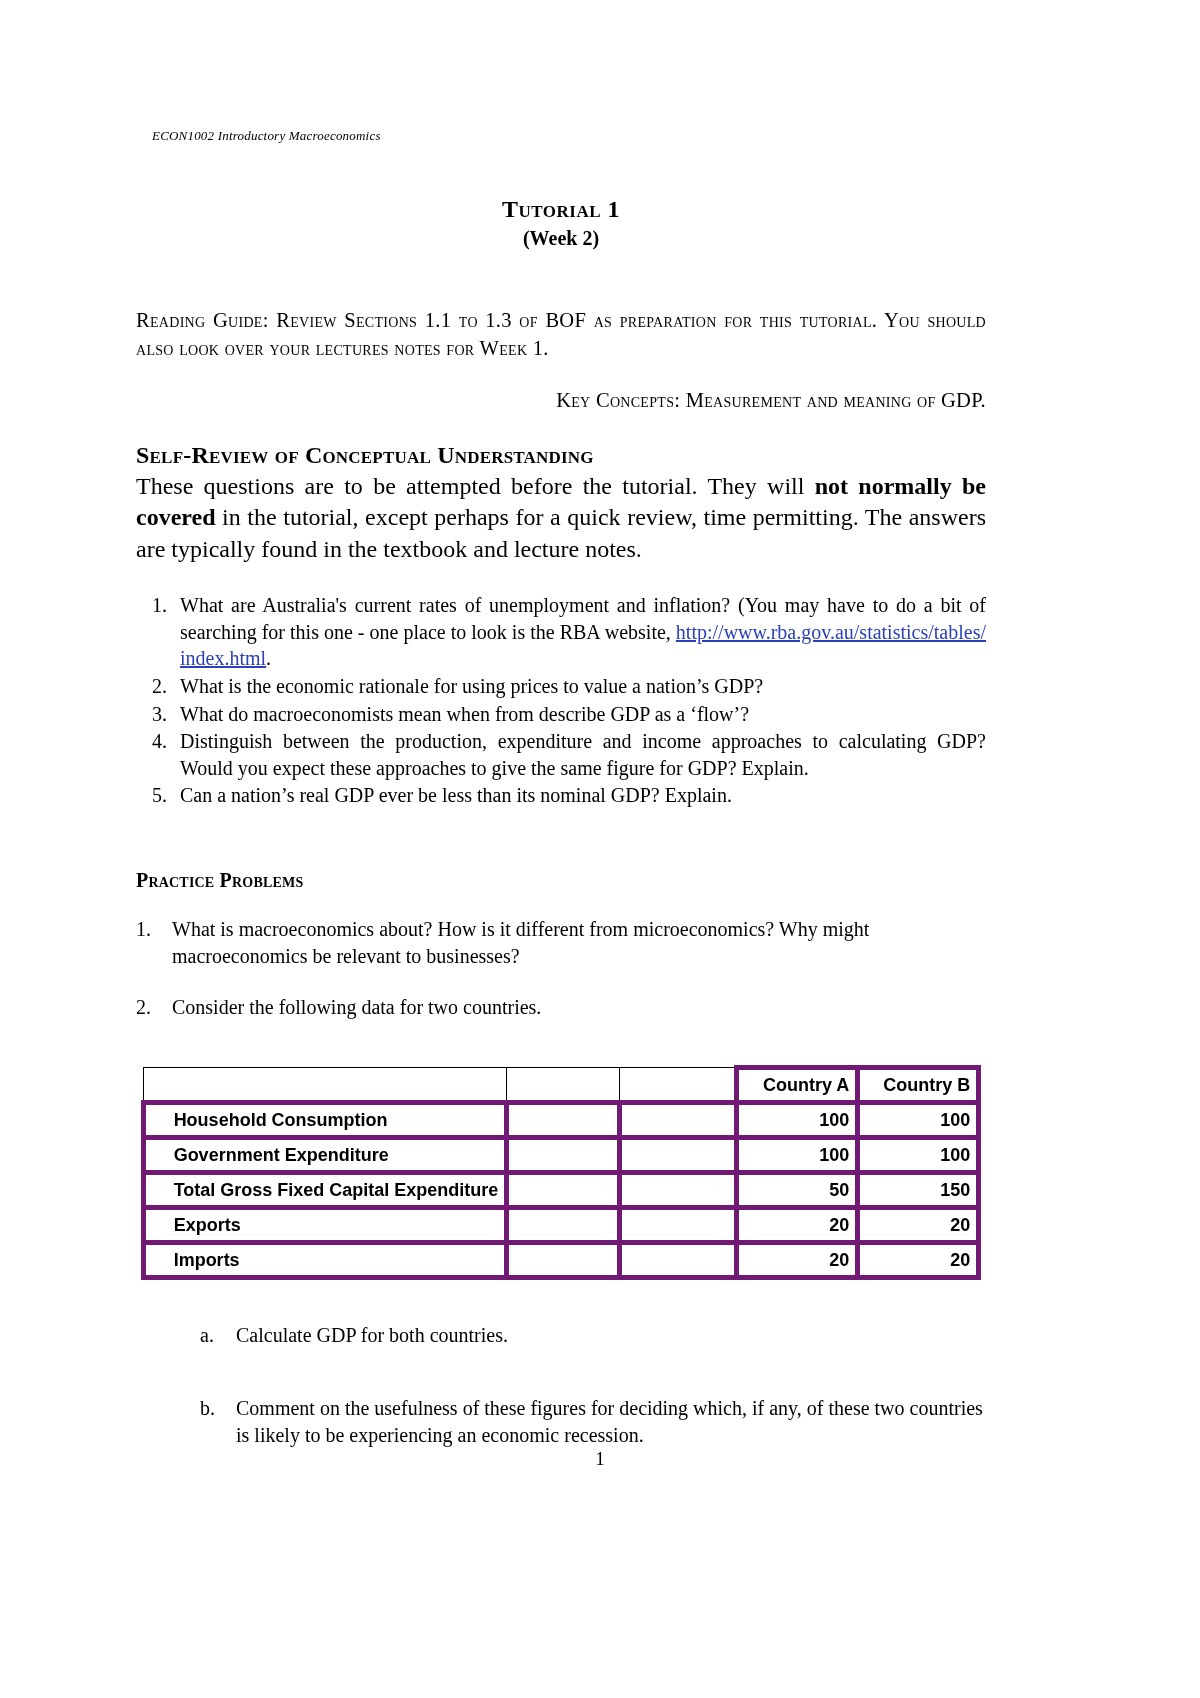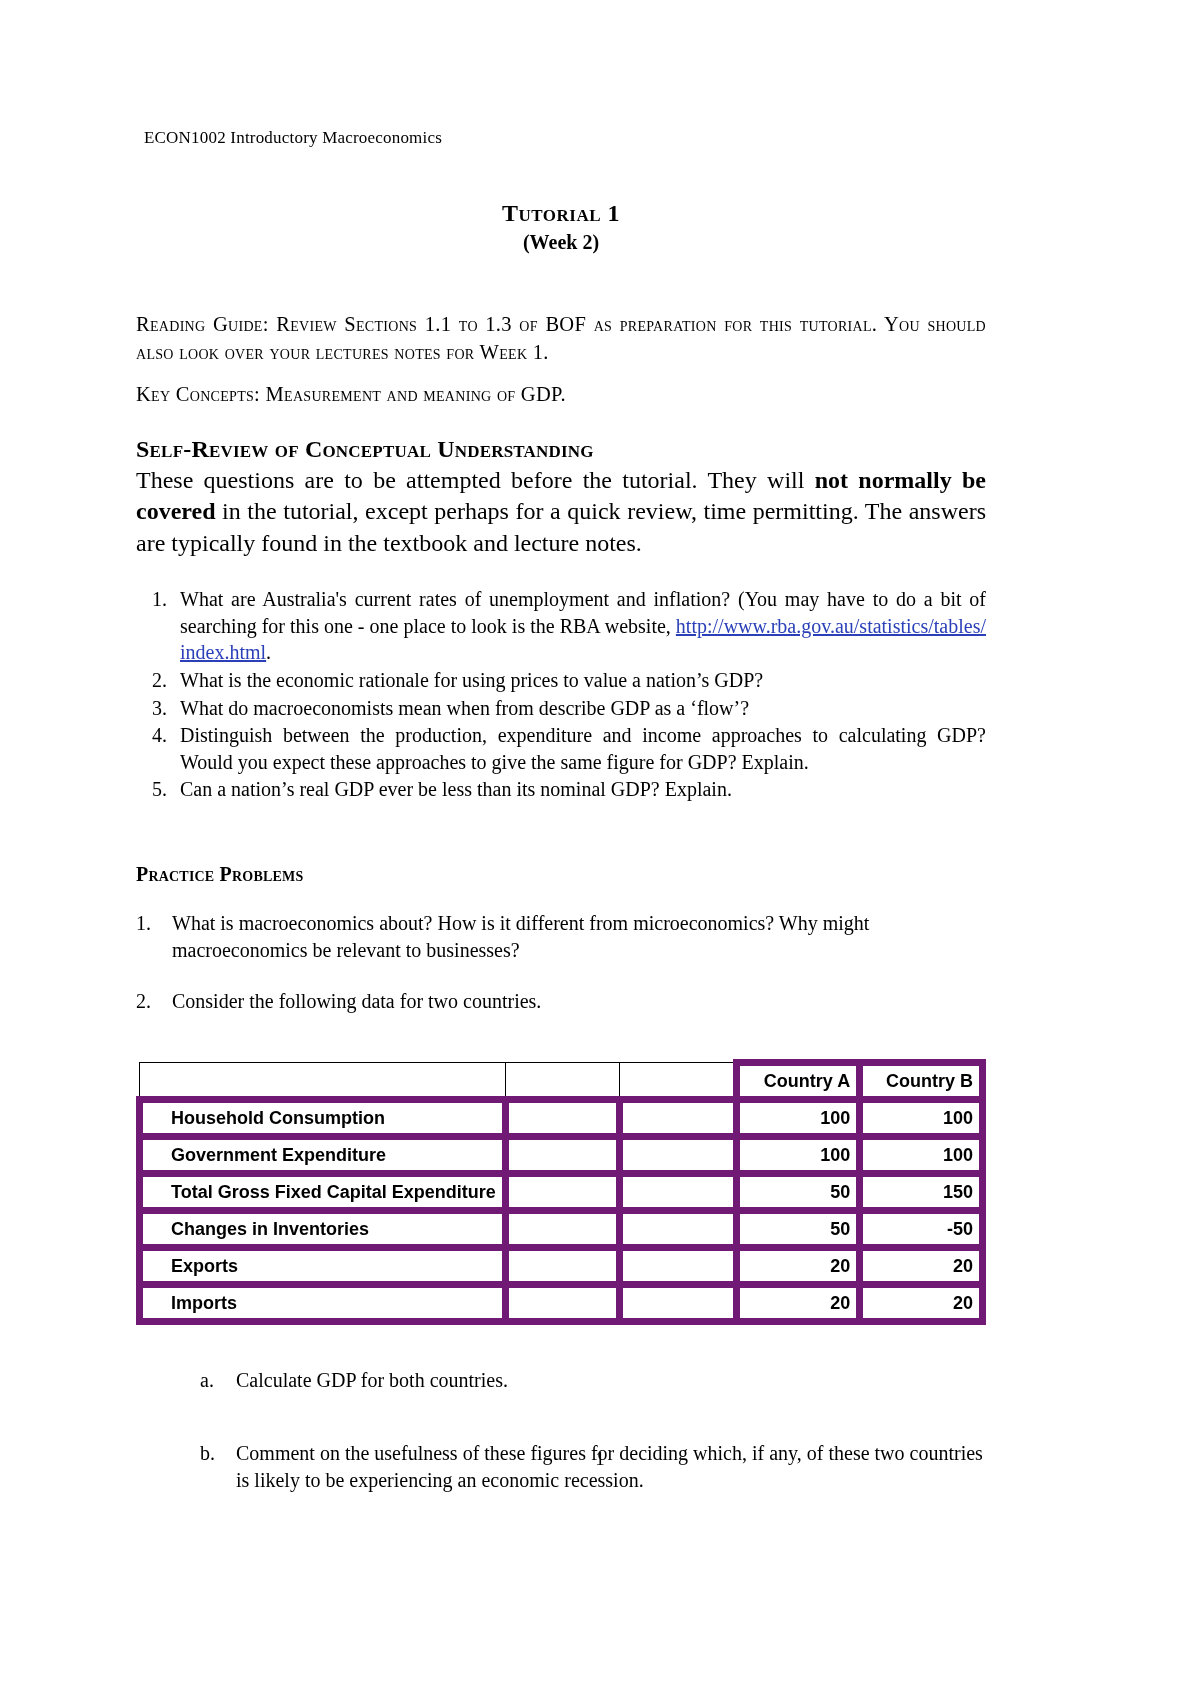--- a/index.html
+++ b/index.html
@@ -21,23 +21,24 @@
     height: 1698px;
     background: #fff;
   }
   .content {
     position: absolute;
     left: 136px;
     top: 128px;
     width: 850px;
   }
   .header-line {
-    font-size: 17px;
+    font-style: italic;
+    font-size: 13px;
     letter-spacing: 0.2px;
-    margin: 0 0 0 8px;
+    margin: 0 0 0 16px;
   }
   .title-block {
     text-align: center;
     margin-top: 52px;
   }
   .doc-title {
     font-weight: bold;
     font-size: 24px;
     letter-spacing: 0.5px;
   }
@@ -56,22 +57,23 @@
     text-align: justify;
     margin-top: 56px;
     letter-spacing: 0.3px;
   }
   .reading-guide b, .key-concepts b {
     font-weight: normal;
   }
   .key-concepts {
     font-variant: small-caps;
     font-size: 20.5px;
-    margin-top: 16px;
+    margin-top: 26px;
     letter-spacing: 0.3px;
+    text-align: right;
   }
   .section-head {
     font-variant: small-caps;
     font-weight: bold;
     font-size: 24px;
     margin-top: 30px;
     letter-spacing: 0.2px;
   }
   .intro-para {
     font-size: 24px;
@@ -122,21 +124,21 @@
     justify-content: center;
   }
   table.data {
     border-collapse: collapse;
     font-family: "Liberation Sans", sans-serif;
     font-size: 18px;
     font-weight: bold;
     table-layout: fixed;
   }
   table.data td, table.data th {
-    border: 7px solid #701a75;
+    border: 5px solid #701a75;
     padding: 2px 6px;
     height: 26px;
     white-space: nowrap;
   }
   table.data .c-label { width: 238px; text-align: left; padding-left: 28px; }
   table.data .c-blank1 { width: 96px; }
   table.data .c-blank2 { width: 100px; }
   table.data .c-val { width: 104px; text-align: right; }
   table.data thead th {
     text-align: center;
@@ -238,27 +240,20 @@
             <td class="c-blank2"></td>
             <td class="c-val">100</td>
             <td class="c-val">100</td>
           </tr>
           <tr>
             <td class="c-label">Total Gross Fixed Capital Expenditure</td>
             <td class="c-blank1"></td>
             <td class="c-blank2"></td>
             <td class="c-val">50</td>
             <td class="c-val">150</td>
-          </tr>
-          <tr>
-            <td class="c-label">Changes in Inventories</td>
-            <td class="c-blank1"></td>
-            <td class="c-blank2"></td>
-            <td class="c-val">50</td>
-            <td class="c-val">-50</td>
           </tr>
           <tr>
             <td class="c-label">Exports</td>
             <td class="c-blank1"></td>
             <td class="c-blank2"></td>
             <td class="c-val">20</td>
             <td class="c-val">20</td>
           </tr>
           <tr>
             <td class="c-label">Imports</td>

